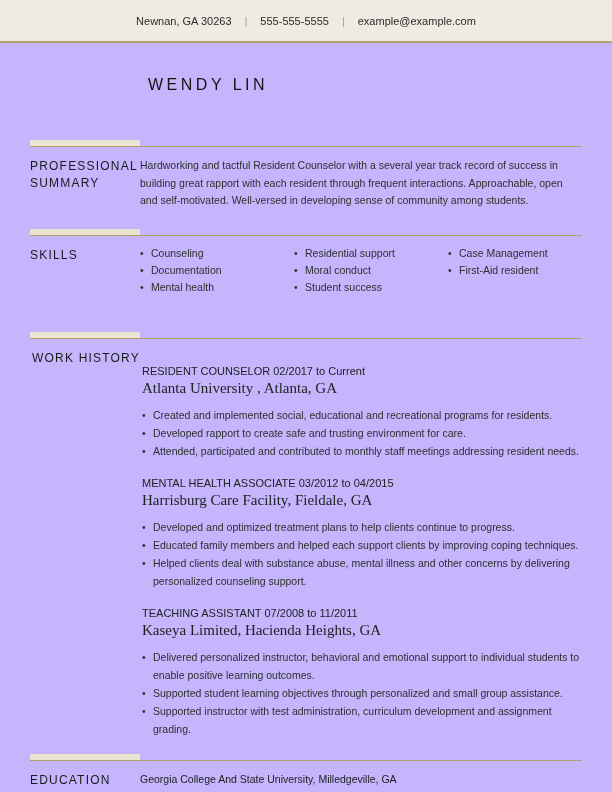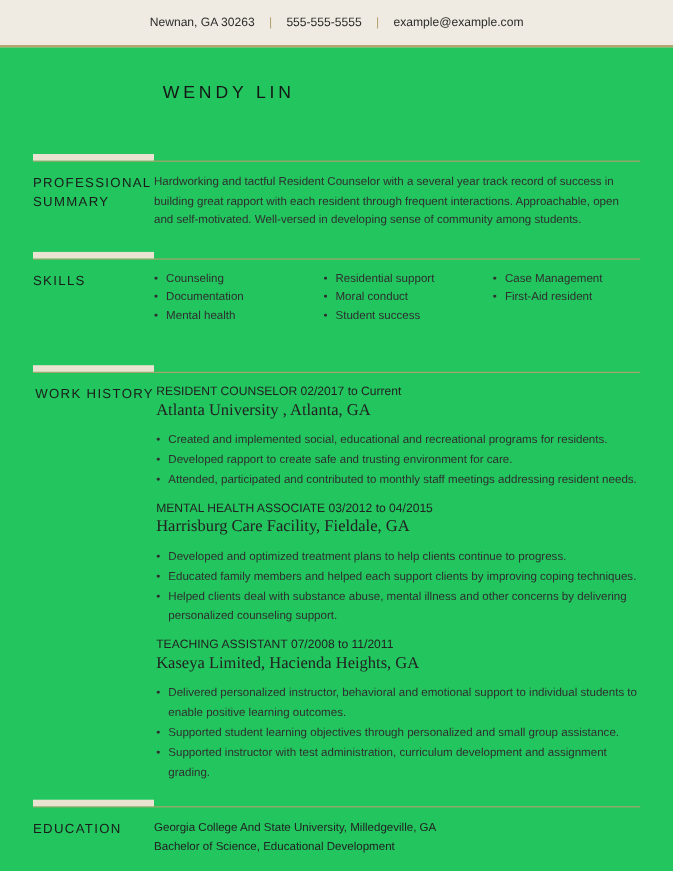--- a/index.html
+++ b/index.html
@@ -1,17 +1,17 @@
 <!DOCTYPE html>
 <html><head>
 <meta charset="utf-8">
 <style>
   html,body{margin:0;padding:0;background:#ffffff;}
   .page{
-    position:relative;width:612px;height:792px;background:#22c55e;overflow:hidden;
+    position:relative;width:612px;height:792px;background:#c4b5fd;overflow:hidden;
     font-family:"Liberation Sans","DejaVu Sans",sans-serif;color:#1d1d1d;
   }
   
   .topband{
     height:41px;background:#f0ebe2;border-bottom:2px solid #b3a16b;
     display:flex;align-items:center;justify-content:center;gap:13px;
     font-size:11px;color:#2b2b2b;
   }
   .topband .sep{color:#b3a16b;}
   
@@ -37,21 +37,21 @@
   .skills{padding-bottom:36px;}
   .skills-grid{display:flex;}
   .skill-col{width:154px;flex:0 0 154px;}
   .skill-col:last-child{width:auto;flex:1;}
   .bullet-item{position:relative;padding-left:11px;line-height:17px;}
   .dot{position:absolute;left:0;top:0;}
   
   .work{padding-bottom:16px;padding-left:32px;}
   .job{margin-bottom:9px;}
   .job:last-child{margin-bottom:0;}
-  .job-head{font-size:11px;line-height:16px;color:#222222;}
+  .job-head{font-size:11px;line-height:16px;color:#222222;margin-top:15px;}
   .job-employer{font-size:15px;line-height:18px;color:#222222;font-family:Liberation Serif, serif;}
   .job-bullets{margin-top:9px;}
   .job-bullets .bullet-item{line-height:18px;}
   
   .edu-line{font-size:10.5px;line-height:18px;color:#222222;}
 </style>
 </head>
 <body>
 
 <div class="page">

